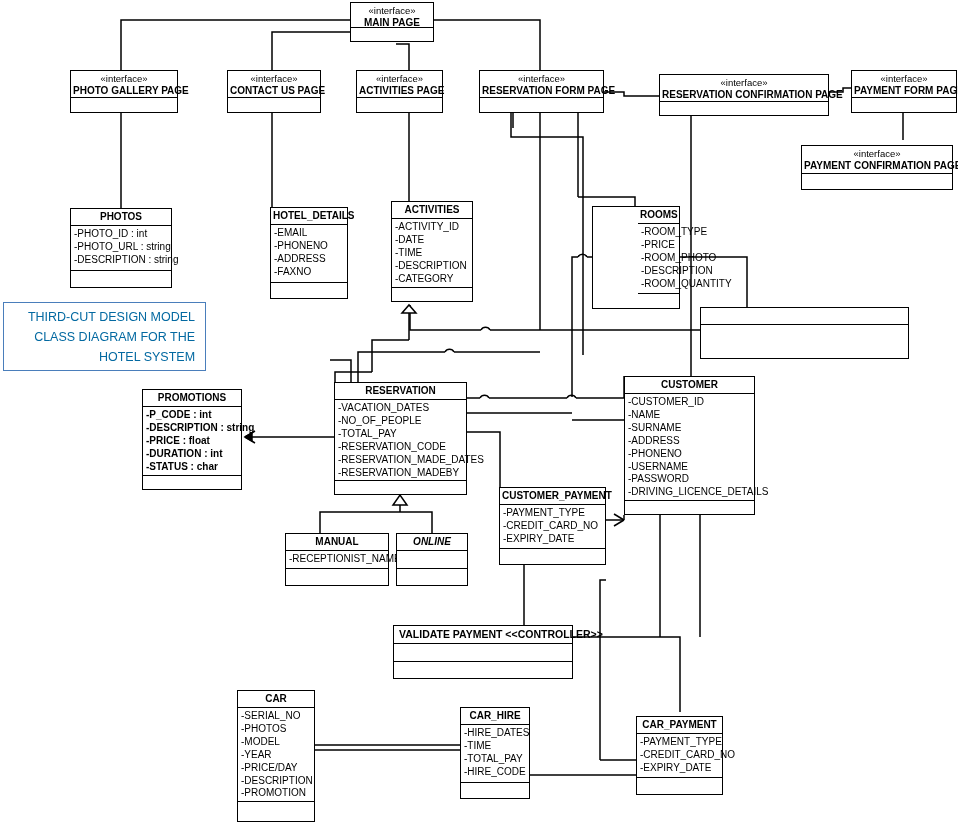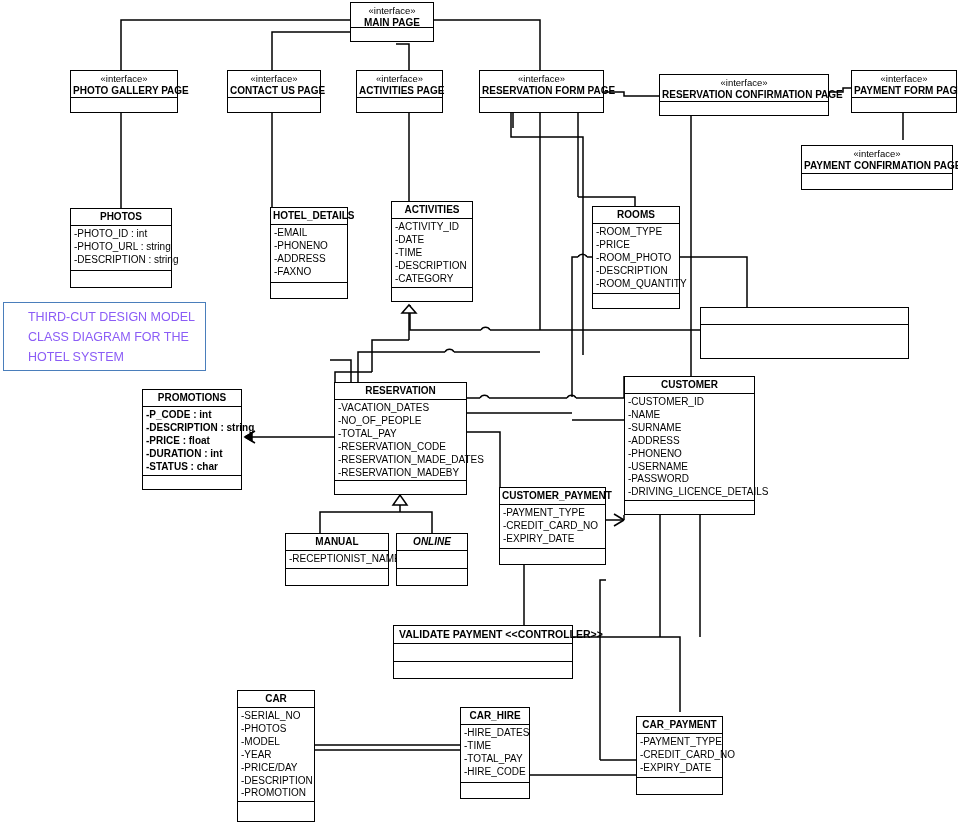--- a/index.html
+++ b/index.html
@@ -72,24 +72,24 @@
     position: absolute;
     box-sizing: border-box;
     border: 1.3px solid #4a7ebb;
     background: #ffffff;
     display: flex;
     align-items: center;
     justify-content: center;
     z-index: 6;
   }
   .notebox .notetext {
-    color: #8b5cf6;
+    color: #0369a1;
     font-size: 12.5px;
     line-height: 20px;
-    text-align: left;
+    text-align: right;
     padding: 0 8px;
     white-space: pre-line;
     margin-left: 14px;
   }
 </style>
 </head>
 <body>
 
 <div id="canvas">
 
@@ -284,21 +284,21 @@
     <div class="sect attrs" style="height:69px;">
       <div class="attr">-ACTIVITY_ID</div>
       <div class="attr">-DATE</div>
       <div class="attr">-TIME</div>
       <div class="attr">-DESCRIPTION</div>
       <div class="attr">-CATEGORY</div>
     </div>
     <div class="sect last emptysect" style="height:14px;"></div>
   </div>
 
-  <div class="umlbox" style="left:592px; top:206px; width:88px; height:103px;">
+  <div class="umlbox" style="left:592px; top:206px; width:88px; height:103px;padding-left:45px;">
     <div class="sect hdr" style="height:17px;">ROOMS</div>
     <div class="sect attrs" style="height:70px;">
       <div class="attr">-ROOM_TYPE</div>
       <div class="attr">-PRICE</div>
       <div class="attr">-ROOM_PHOTO</div>
       <div class="attr">-DESCRIPTION</div>
       <div class="attr">-ROOM_QUANTITY</div>
     </div>
     <div class="sect last emptysect" style="height:15px;"></div>
   </div>

